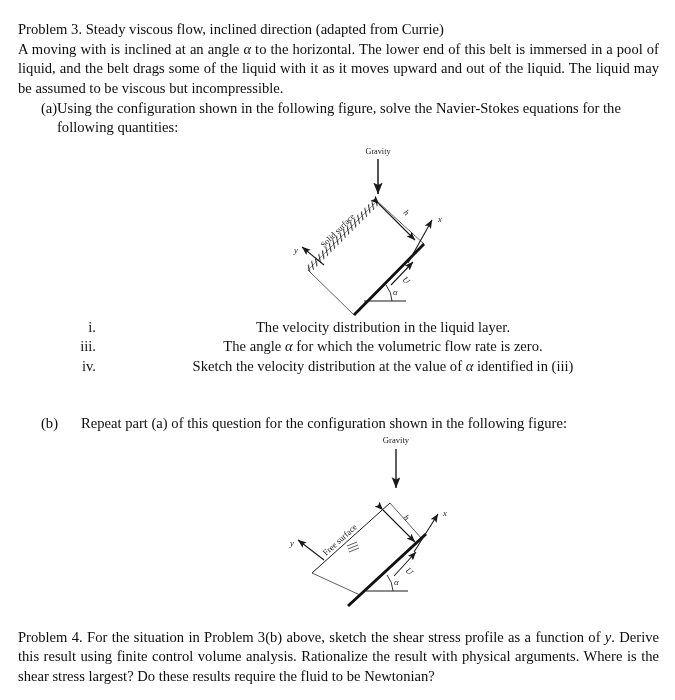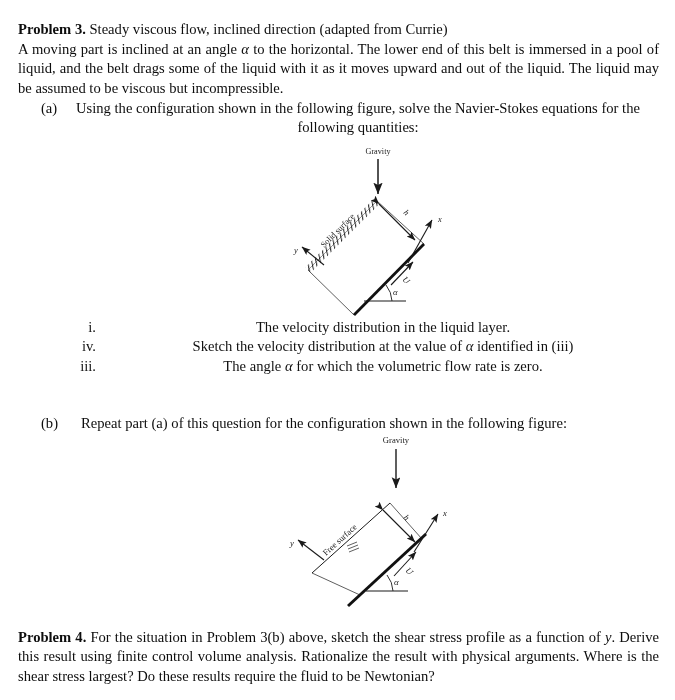--- a/index.html
+++ b/index.html
@@ -22,21 +22,21 @@
     height: 700px;
     background: #ffffff;
   }
   .block {
     position: absolute;
     font-size: 14.6px;
     line-height: 19.3px;
     text-align: justify;
     color: #0d0d0d;
   }
-  .p-head { font-weight: bold; }
+  .p-head { font-weight: normal; }
   .it { font-style: italic; }
   .prob3-title {
     left: 18px;
     top: 20px;
     width: 640px;
     text-align: left;
   }
   .prob3-body {
     left: 18px;
     top: 40px;
@@ -50,21 +50,20 @@
   }
   .part-a .lbl {
     position: absolute;
     left: 0;
     top: 0;
     width: 28px;
   }
   .part-a .txt {
     display: block;
     margin-left: 16px;
-    text-align: center;
   }
   .romans {
     position: absolute;
     left: 62px;
     top: 318px;
     width: 596px;
   }
   .romans .ri {
     position: relative;
     font-size: 14.6px;
@@ -120,40 +119,40 @@
 </head>
 <body>
 
 <div class="page">
 
   <div class="block prob3-title">
     <span class="p-head">Problem 3.</span><span> Steady viscous flow, inclined direction (adapted from Currie)</span>
   </div>
 
   <div class="block prob3-body">
-    <span>A moving part is inclined at an angle </span><span class="it">α</span><span> to the horizontal. The lower end of this belt is immersed in a pool of liquid, and the belt drags some of the liquid with it as it moves upward and out of the liquid. The liquid may be assumed to be viscous but incompressible.</span>
+    <span>A moving with is inclined at an angle </span><span class="it">α</span><span> to the horizontal. The lower end of this belt is immersed in a pool of liquid, and the belt drags some of the liquid with it as it moves upward and out of the liquid. The liquid may be assumed to be viscous but incompressible.</span>
   </div>
 
   <div class="block part-a">
     <span class="lbl">(a)</span>
     <span class="txt">Using the configuration shown in the following figure, solve the Navier-Stokes equations for the following quantities:</span>
   </div>
 
   <div class="romans">
     <div class="ri">
       <span class="rn">i.</span>
       <span class="rt"><span>The velocity distribution in the liquid layer.</span><span class="it"></span><span></span></span>
     </div>
     <div class="ri">
+      <span class="rn">iii.</span>
+      <span class="rt"><span>The angle </span><span class="it">α</span><span> for which the volumetric flow rate is zero.</span></span>
+    </div>
+    <div class="ri">
       <span class="rn">iv.</span>
       <span class="rt"><span>Sketch the velocity distribution at the value of </span><span class="it">α</span><span> identified in (iii)</span></span>
-    </div>
-    <div class="ri">
-      <span class="rn">iii.</span>
-      <span class="rt"><span>The angle </span><span class="it">α</span><span> for which the volumetric flow rate is zero.</span></span>
     </div>
   </div>
 
   <div class="block part-b">
     <span class="lbl">(b)</span>
     <span class="txt">Repeat part (a) of this question for the configuration shown in the following figure:</span>
   </div>
 
   <div class="figure fig1">
     <svg width="200" height="175" viewBox="0 0 200 175">

